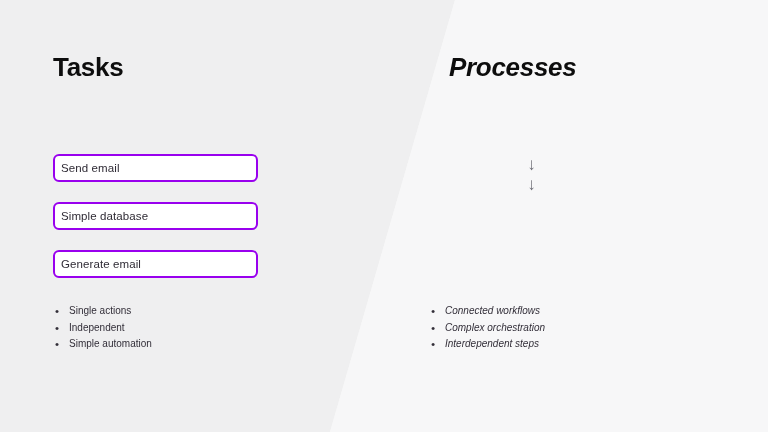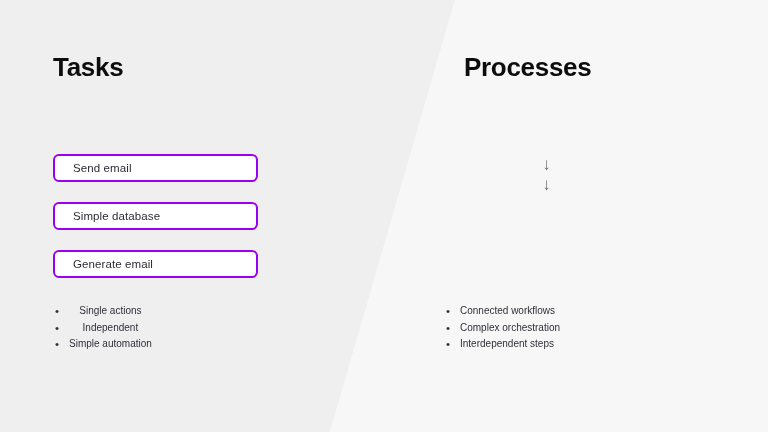--- a/index.html
+++ b/index.html
@@ -36,22 +36,22 @@
     height: 432px;
     background: #f7f7f8;
     clip-path: polygon(455px 0, 768px 0, 768px 432px, 330px 432px);
   }
 
   .column {
     position: absolute;
     top: 0;
     height: 432px;
   }
-  .column.left  { left: 53px;  width: 300px; text-align: center; }
-  .column.right { left: 444px; width: 300px; }
+  .column.left  { left: 53px;  width: 300px; }
+  .column.right { left: 429px; width: 300px; font-style: italic; }
 
   .col-title {
     position: absolute;
     top: 54px;
     left: 0;
     margin: 0;
     font-size: 26px;
     font-weight: bold;
     letter-spacing: -0.3px;
     color: #0d0d0d;
@@ -70,21 +70,21 @@
   .node {
     position: relative;
     box-sizing: border-box;
     width: 205px;
     height: 28px;
     background: #ffffff;
     border: 2px solid #9900ee;
     border-radius: 6px;
     display: flex;
     align-items: center;
-    padding-left: 18px;
+    padding-left: 6px;
     font-size: 11.5px;
     color: #2f2b35;
     letter-spacing: 0.1px;
   }
 
   .node-gap { height: 20px; }
 
   .connector {
     height: 20px;
     width: 205px;

